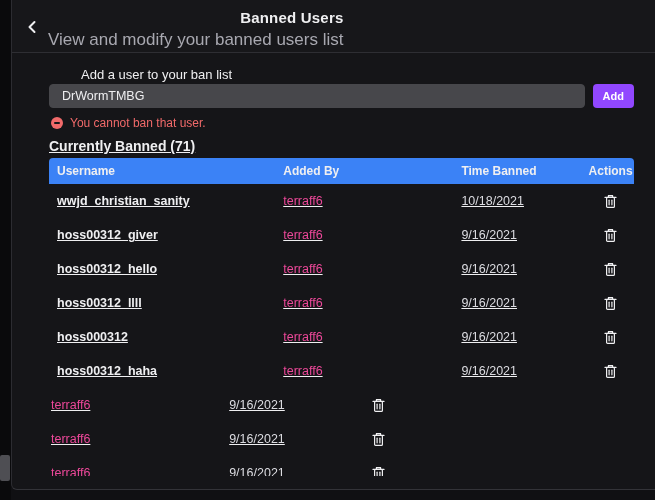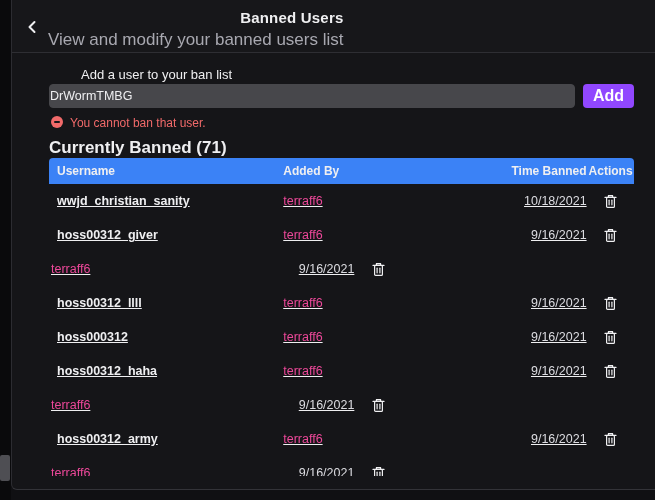--- a/index.html
+++ b/index.html
@@ -42,52 +42,52 @@
   .title-block { position: absolute; left: 36px; top: 9px; }
   .page-title { font-size: 15px; font-weight: 700; color: #efeff1; letter-spacing: .2px; }
   .page-subtitle { margin-top: 4px; font-size: 17px; color: #a8a8b0; }
 
   
   .content { position: absolute; left: 37px; top: 53px; width: 585px; }
   .form-label { position: absolute; left: 0; top: 14px; font-size: 13px; font-weight: 400; margin-left: 32px; }
   .input-row { position: absolute; left: 0; top: 31px; width: 585px; height: 24px; display: flex; gap: 8px; }
   .ban-input {
     flex: 1; height: 24px; background: #47474b; border: 1px solid #47474b;
-    border-radius: 4px; color: #efeff1; font-size: 12.5px; padding: 0 0;
+    border-radius: 4px; color: #efeff1; font-size: 12.5px; padding: 0 12px;
     font-family: "Liberation Sans", "DejaVu Sans", sans-serif;
     outline: none;
   }
   .add-btn {
     height: 24px; padding: 0 10px; background: #9147ff; border: none;
-    border-radius: 4px; color: #ffffff; font-size: 16px; font-weight: 700;
+    border-radius: 4px; color: #ffffff; font-size: 11px; font-weight: 700;
     cursor: pointer; font-family: "Liberation Sans", "DejaVu Sans", sans-serif;
   }
-  .error-row { position: absolute; left: 2px; top: 63px; display: flex; align-items: flex-start; gap: 7px; }
+  .error-row { position: absolute; left: 2px; top: 63px; display: flex; align-items: center; gap: 7px; }
   .error-icon {
     width: 12px; height: 12px; border-radius: 50%; background: #f16a6a;
     display: flex; align-items: center; justify-content: center; flex: none;
   }
   .error-icon::after { content: ""; display: block; width: 6px; height: 2px; background: #17171a; border-radius: 1px; }
   .error-text { font-size: 12px; color: #f16a6a; }
 
-  .list-heading { position: absolute; left: 0; top: 85px; font-size: 17px; font-weight: 700; }
+  .list-heading { position: absolute; left: 0; top: 85px; font-size: 14px; font-weight: 700; text-decoration: underline; }
 
   
   .table { position: absolute; left: 0; top: 105px; width: 585px; }
   .thead {
     display: flex; align-items: center; height: 26px;
     background: #3b82f6; border-radius: 4px 4px 0 0;
     font-size: 12px; font-weight: 700; color: #efeff1;
   }
   .rows-viewport { height: 292px; overflow: hidden; text-decoration: underline; }
   .trow { display: flex; align-items: center; height: 34px; font-size: 12.5px; }
   .col-username { width: 39.7%; padding-left: 8px; font-weight: 700; color: #efeff1;
     white-space: nowrap; overflow: hidden; }
   .col-added   { width: 30.8%; padding-left: 2px; color: #ec4899; font-weight: 400; }
-  .col-time    { width: 21.4%; color: #dcdce1; font-weight: 400; text-align: right; }
+  .col-time    { width: 21.4%; color: #dcdce1; font-weight: 400; }
   .col-actions { width: 8.1%; display: flex; justify-content: center; }
   .thead .col-username, .thead .col-added, .thead .col-time { font-weight: 700; color: #efeff1; }
   .thead .col-actions { justify-content: flex-start; padding-left: 2px; font-weight: 700; }
   .trash-btn {
     background: transparent; border: none; cursor: pointer;
     width: 22px; height: 22px; display: flex; align-items: center; justify-content: center;
     border-radius: 3px;
   }
   svg { display: block; }
 </style>
@@ -173,20 +173,21 @@
               <path d="M5.1 6.2 V10.8"></path>
               <path d="M7.9 6.2 V10.8"></path>
             </g>
           </svg>
         </span>
       </button>
     </div>
   </div>
 
   <div class="trow">
+    <div class="col-username">hoss00312_hello</div>
     <div class="col-added">terraff6</div>
     <div class="col-time">9/16/2021</div>
     <div class="col-actions">
       <button class="trash-btn">
         <span>
           <svg width="13" height="15" viewBox="0 0 13 15">
             <g fill="none" stroke="#efeff1" stroke-width="1.2" stroke-linecap="round">
               <path d="M4.5 3 V1.6 H8.5 V3"></path>
               <path d="M1 3.4 H12"></path>
               <rect x="2.6" y="3.4" width="7.8" height="10" rx="1"></rect>
@@ -276,21 +277,20 @@
               <path d="M5.1 6.2 V10.8"></path>
               <path d="M7.9 6.2 V10.8"></path>
             </g>
           </svg>
         </span>
       </button>
     </div>
   </div>
 
   <div class="trow">
-    <div class="col-username">hoss00312_army</div>
     <div class="col-added">terraff6</div>
     <div class="col-time">9/16/2021</div>
     <div class="col-actions">
       <button class="trash-btn">
         <span>
           <svg width="13" height="15" viewBox="0 0 13 15">
             <g fill="none" stroke="#efeff1" stroke-width="1.2" stroke-linecap="round">
               <path d="M4.5 3 V1.6 H8.5 V3"></path>
               <path d="M1 3.4 H12"></path>
               <rect x="2.6" y="3.4" width="7.8" height="10" rx="1"></rect>

